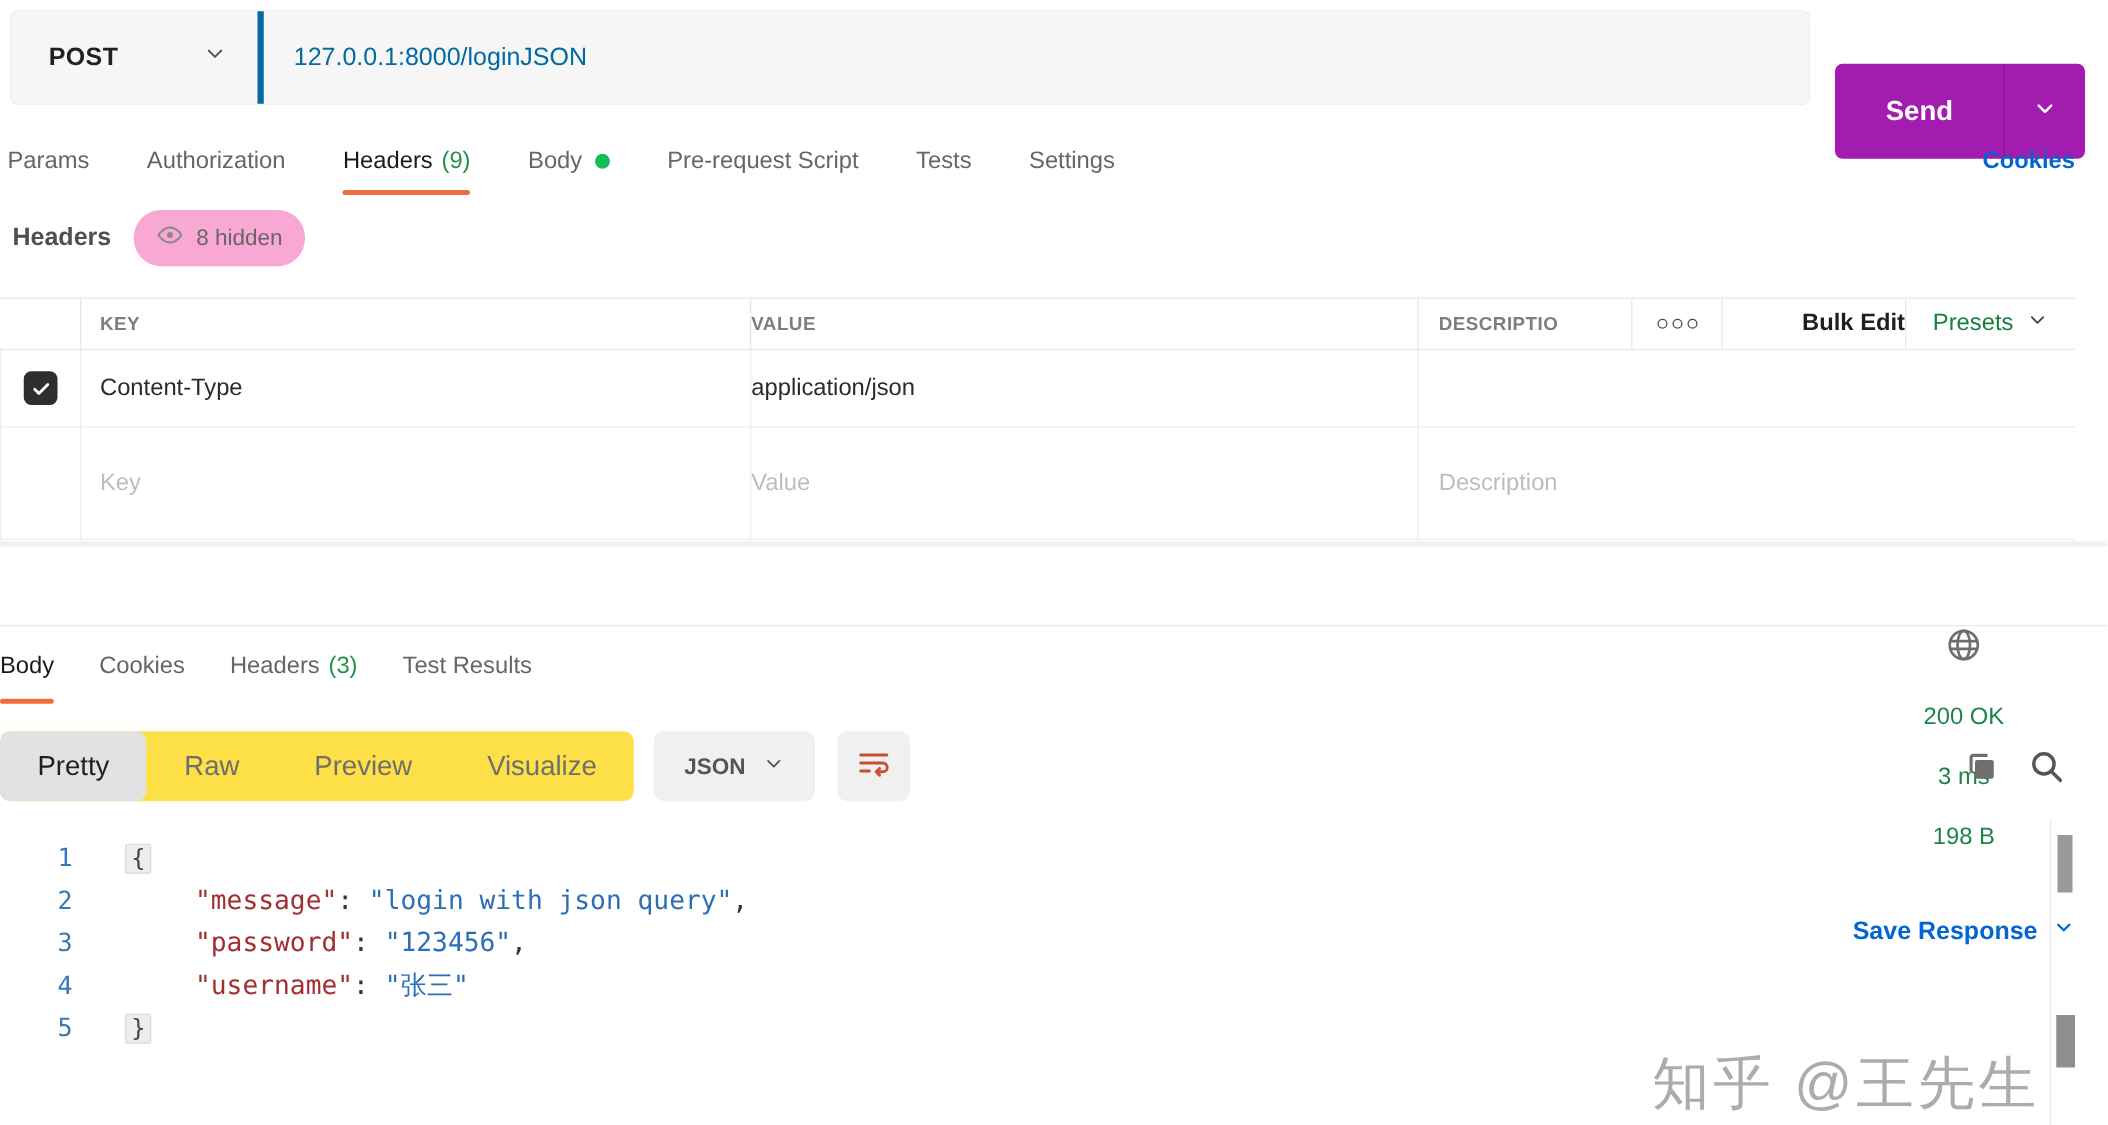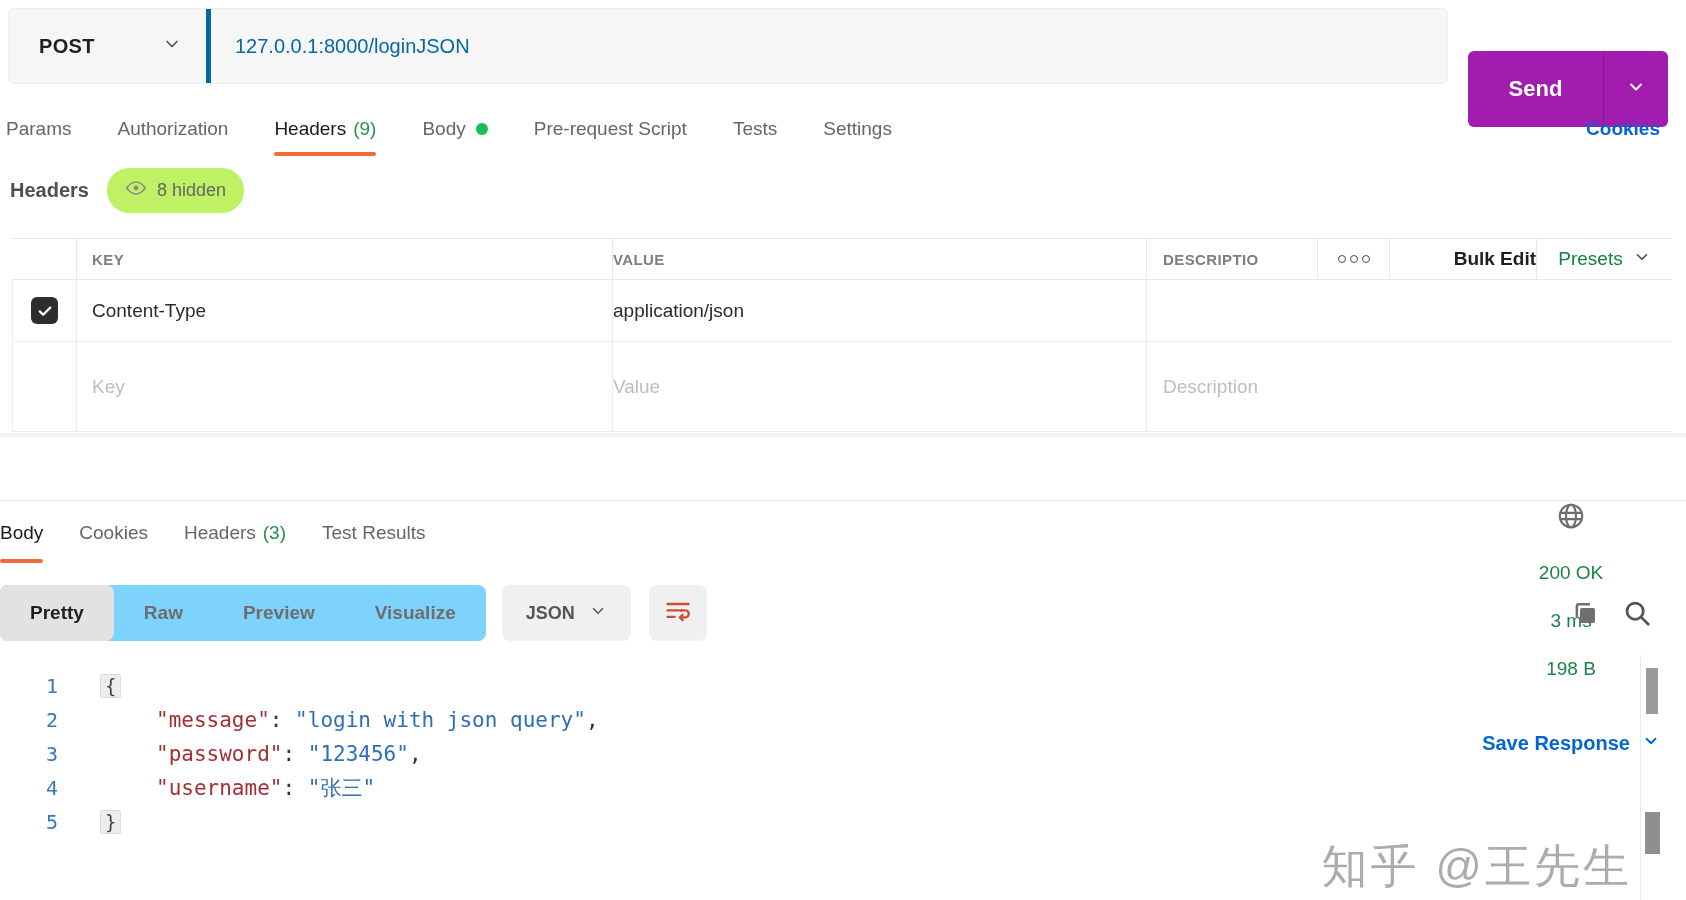--- a/index.html
+++ b/index.html
@@ -52,26 +52,26 @@
   .dot { width: 12px; height: 12px; border-radius: 50%; background: #17BD57; margin-left: 10px; }
   .cookies-link {
     position: absolute; right: 26px; top: 100px; height: 58px; display: flex;
     align-items: center; color: #0265D2; font-weight: 700; font-size: 19px; cursor: pointer;
   }
 
   
   .subhead { position: absolute; left: 10px; top: 166px; height: 48px; display: flex; align-items: center; gap: 18px; }
   .subhead-title { font-size: 20px; font-weight: 700; color: #4F4F4F; }
   .pill {
-    display: flex; align-items: center; gap: 10px; background: #bef264;
+    display: flex; align-items: center; gap: 10px; background: #f9a8d4;
     border-radius: 22px; padding: 9px 18px; font-size: 18px; color: #666; cursor: pointer;
   }
 
   
-  .htable { position: absolute; left: 12px; top: 238px; width: 1660px; }
+  .htable { position: absolute; left: 0; top: 238px; width: 1660px; }
   .thead {
     display: flex; height: 42px; border-top: 1px solid #E8E8E8; border-bottom: 1px solid #E8E8E8;
     font-size: 15px; font-weight: 700; color: #7E7E7E; letter-spacing: .4px; align-items: stretch;
   }
   .cell { display: flex; align-items: center; border-left: 1px solid #E8E8E8; }
   .c-check { width: 64px; border-left: none; justify-content: center; }
   .c-key   { width: 536px; padding-left: 15px; }
   .c-value { width: 534px; }
   .c-desc  { width: 171px; padding-left: 16px; overflow: hidden; white-space: nowrap; }
   .c-dots  { width: 72px;  justify-content: center; gap: 4px; cursor: pointer; }
@@ -105,22 +105,22 @@
   .resp-meta {
     position: absolute; right: 26px; top: 501px; height: 60px; display: flex;
     align-items: center; gap: 26px; font-size: 19px; color: #1D8348; flex-direction: column;
   }
   .meta-divider { width: 1px; height: 38px; background: #E2E2E2; }
   .save { display: flex; align-items: center; gap: 12px; color: #0265D2; font-weight: 700; font-size: 20px; cursor: pointer; }
 
   
   .viewer-bar { position: absolute; left: 0; top: 585px; height: 56px; display: flex; align-items: center; }
   .seg-group {
-    display: flex; height: 56px; background: #7dd3fc; border-radius: 8px;
-    overflow: hidden; font-size: 19px; color: #6E6E6E; font-weight: bold;
+    display: flex; height: 56px; background: #fde047; border-radius: 8px;
+    overflow: hidden; font-size: 22px; color: #6E6E6E;
   }
   .seg { display: flex; align-items: center; justify-content: center; padding: 0 30px; cursor: pointer; }
   .seg.selected { background: #E2E2E2; color: #1F1F1F; border-radius: 8px; }
   .format-btn {
     margin-left: 16px; height: 56px; background: #F0F0F0; border-radius: 8px;
     display: flex; align-items: center; gap: 14px; padding: 12px 24px;
     font-size: 18px; color: #555; font-weight: 700; cursor: pointer;
   }
   .wrap-btn {
     margin-left: 18px; width: 58px; height: 56px; background: #F0F0F0;

